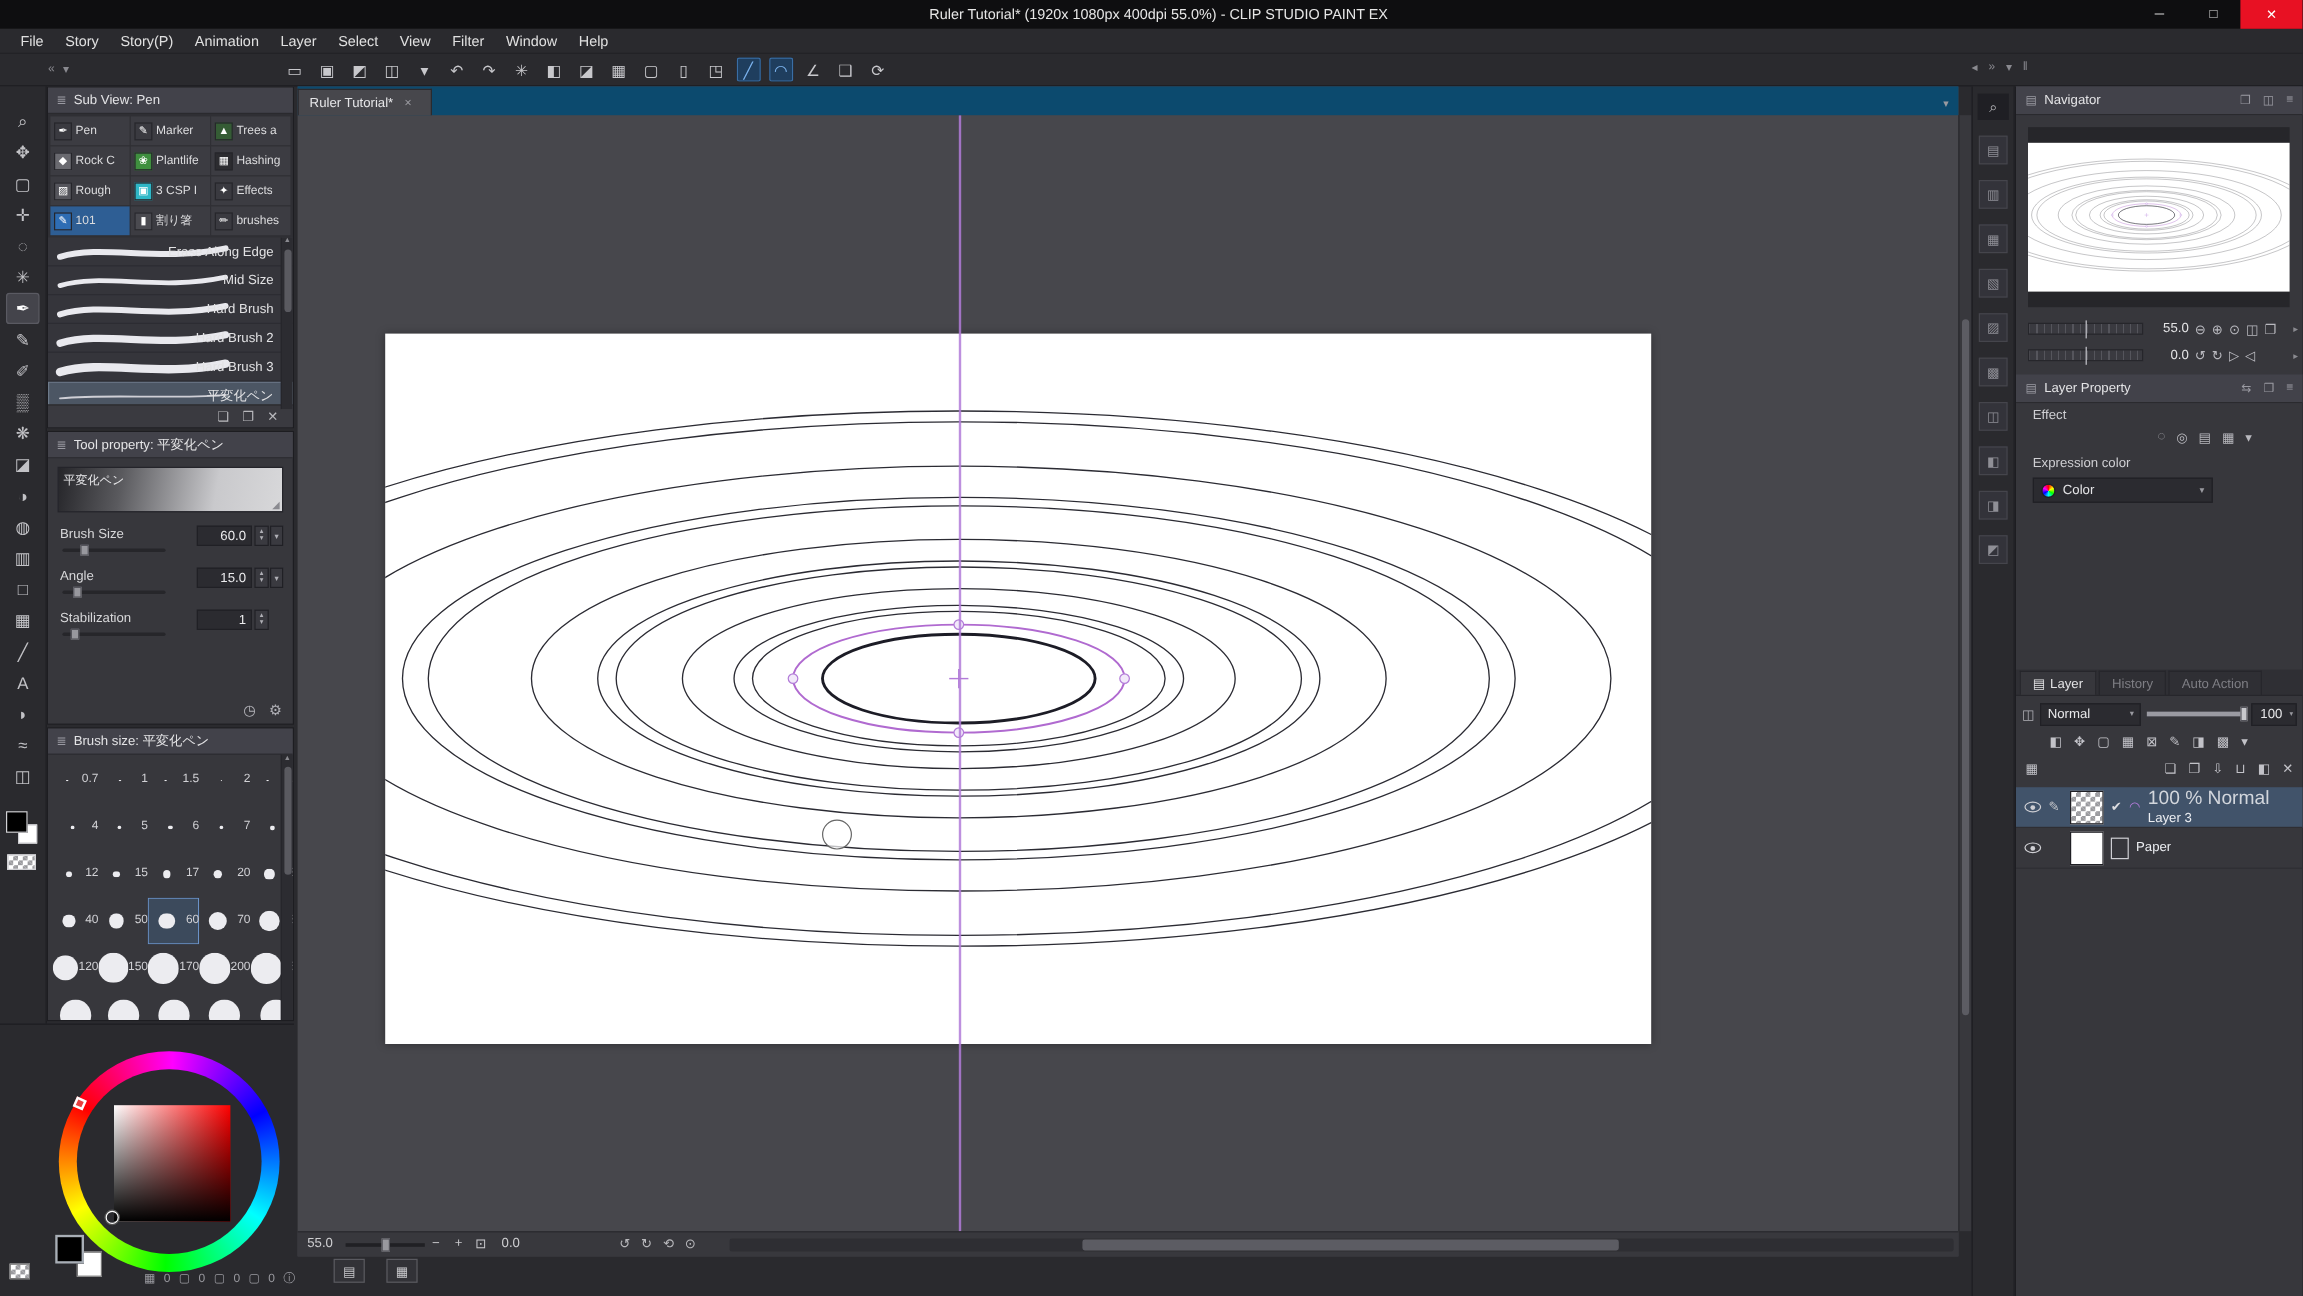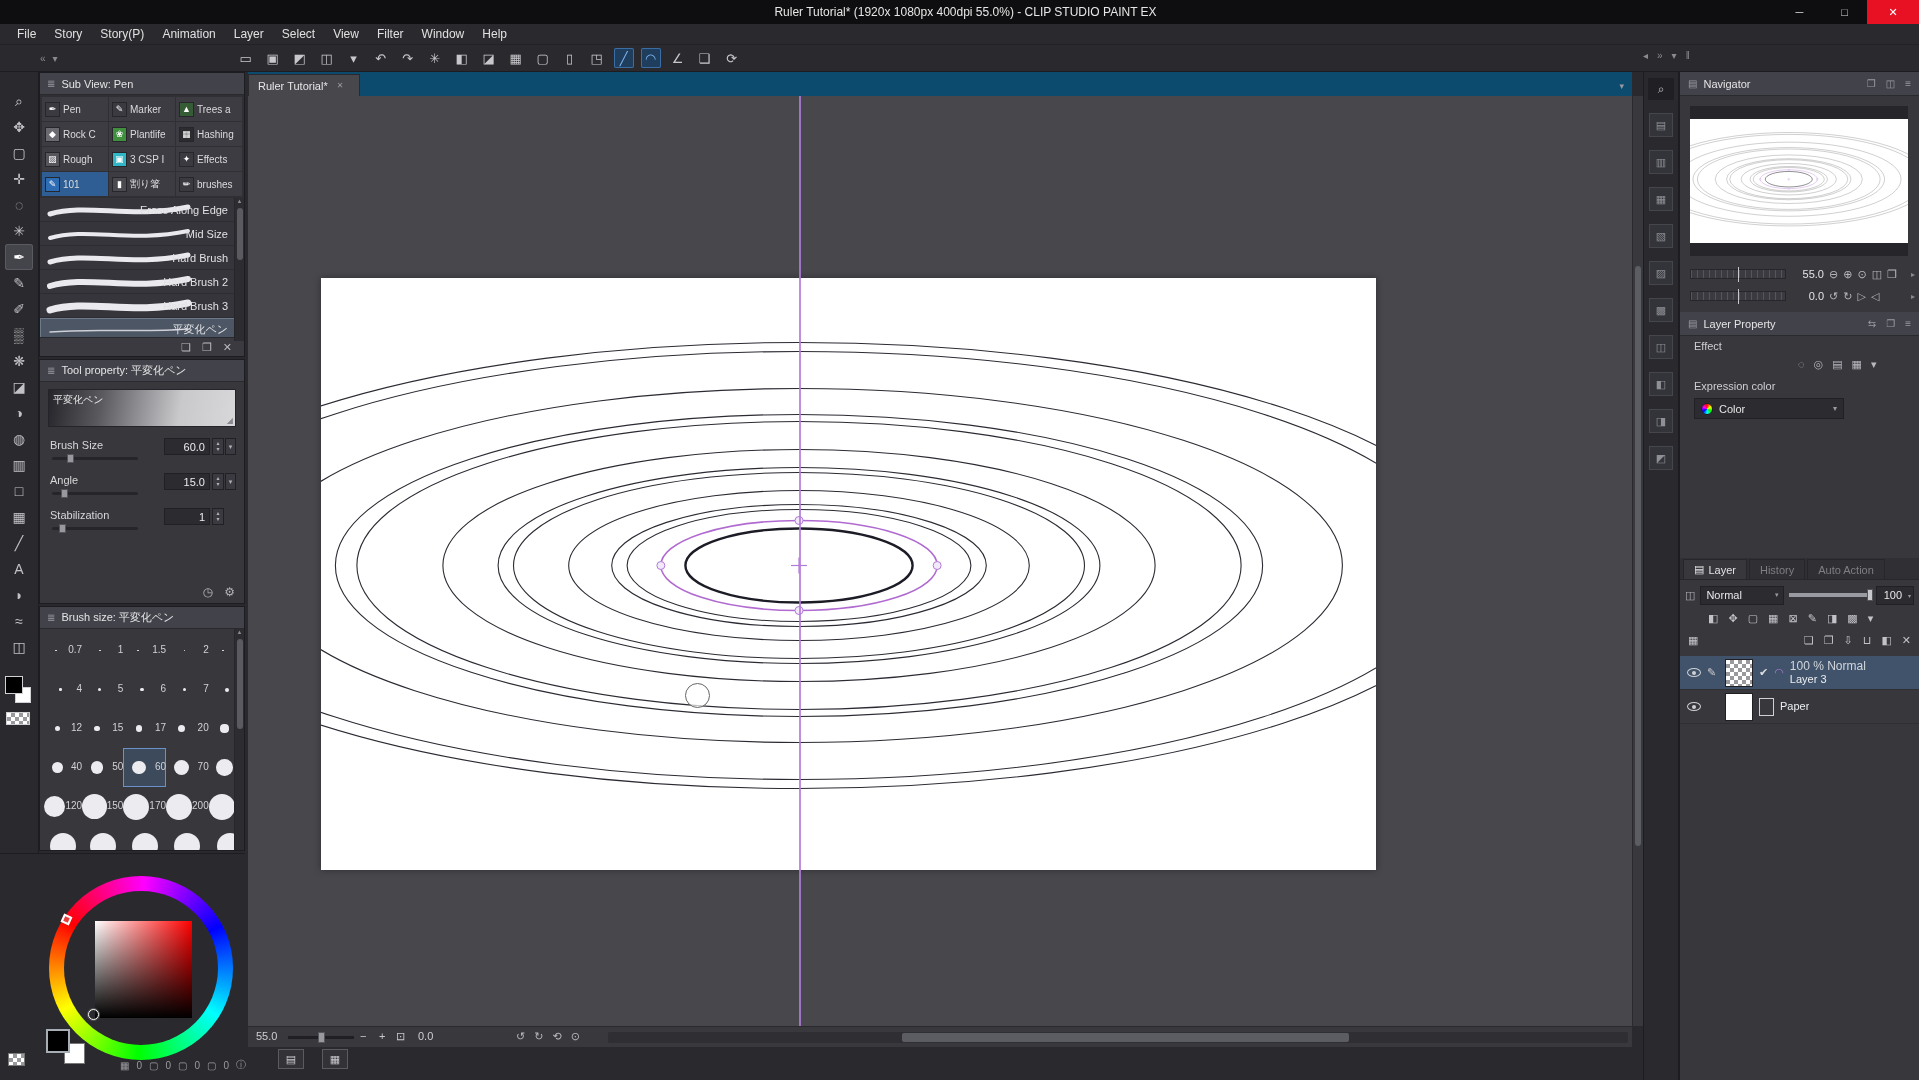--- a/index.html
+++ b/index.html
@@ -156,21 +156,21 @@
 .layer-row.selected{background:#41536a;}
 .eye{width:14px;height:9px;border:1px solid #cfcfd4;border-radius:50%;position:relative;flex:none;}
 .eye::after{content:"";position:absolute;left:4px;top:1.5px;width:4px;height:4px;border-radius:50%;background:#cfcfd4;}
 .layer-pencil{font-size:11px;color:#c8c8cc;width:12px;flex:none;}
 .thumb{width:28px;height:28px;border:1px solid #1f1f24;flex:none;}
 .thumb.white{background:#fff;}
 .layer-check{color:#dcdce0;font-size:11px;}
 .layer-ruler-icon{color:#b27bd8;font-size:11px;}
 .page-icon{width:15px;height:18px;border:1px solid #cfcfd4;background:#37373c;flex:none;}
 .layer-text{display:flex;flex-direction:column;line-height:1.2;overflow:hidden;}
-.layer-info{font-size:12px;color:#d2d6dc;}
+.layer-info{font-size:16px;color:#d2d6dc;}
 .layer-name{font-size:11px;color:#eceef2;}
 
 
 #status-items{position:absolute;left:120px;top:1058px;display:flex;gap:7px;align-items:center;color:#9a9aa0;font-size:10px;}
 .status-btn{position:absolute;top:1049px;width:26px;height:20px;border:1px solid #5a5a60;background:#323237;display:flex;align-items:center;justify-content:center;color:#c8c8cc;font-size:11px;}
 </style>
 </head>
 <body>
 
 <div class="app">

